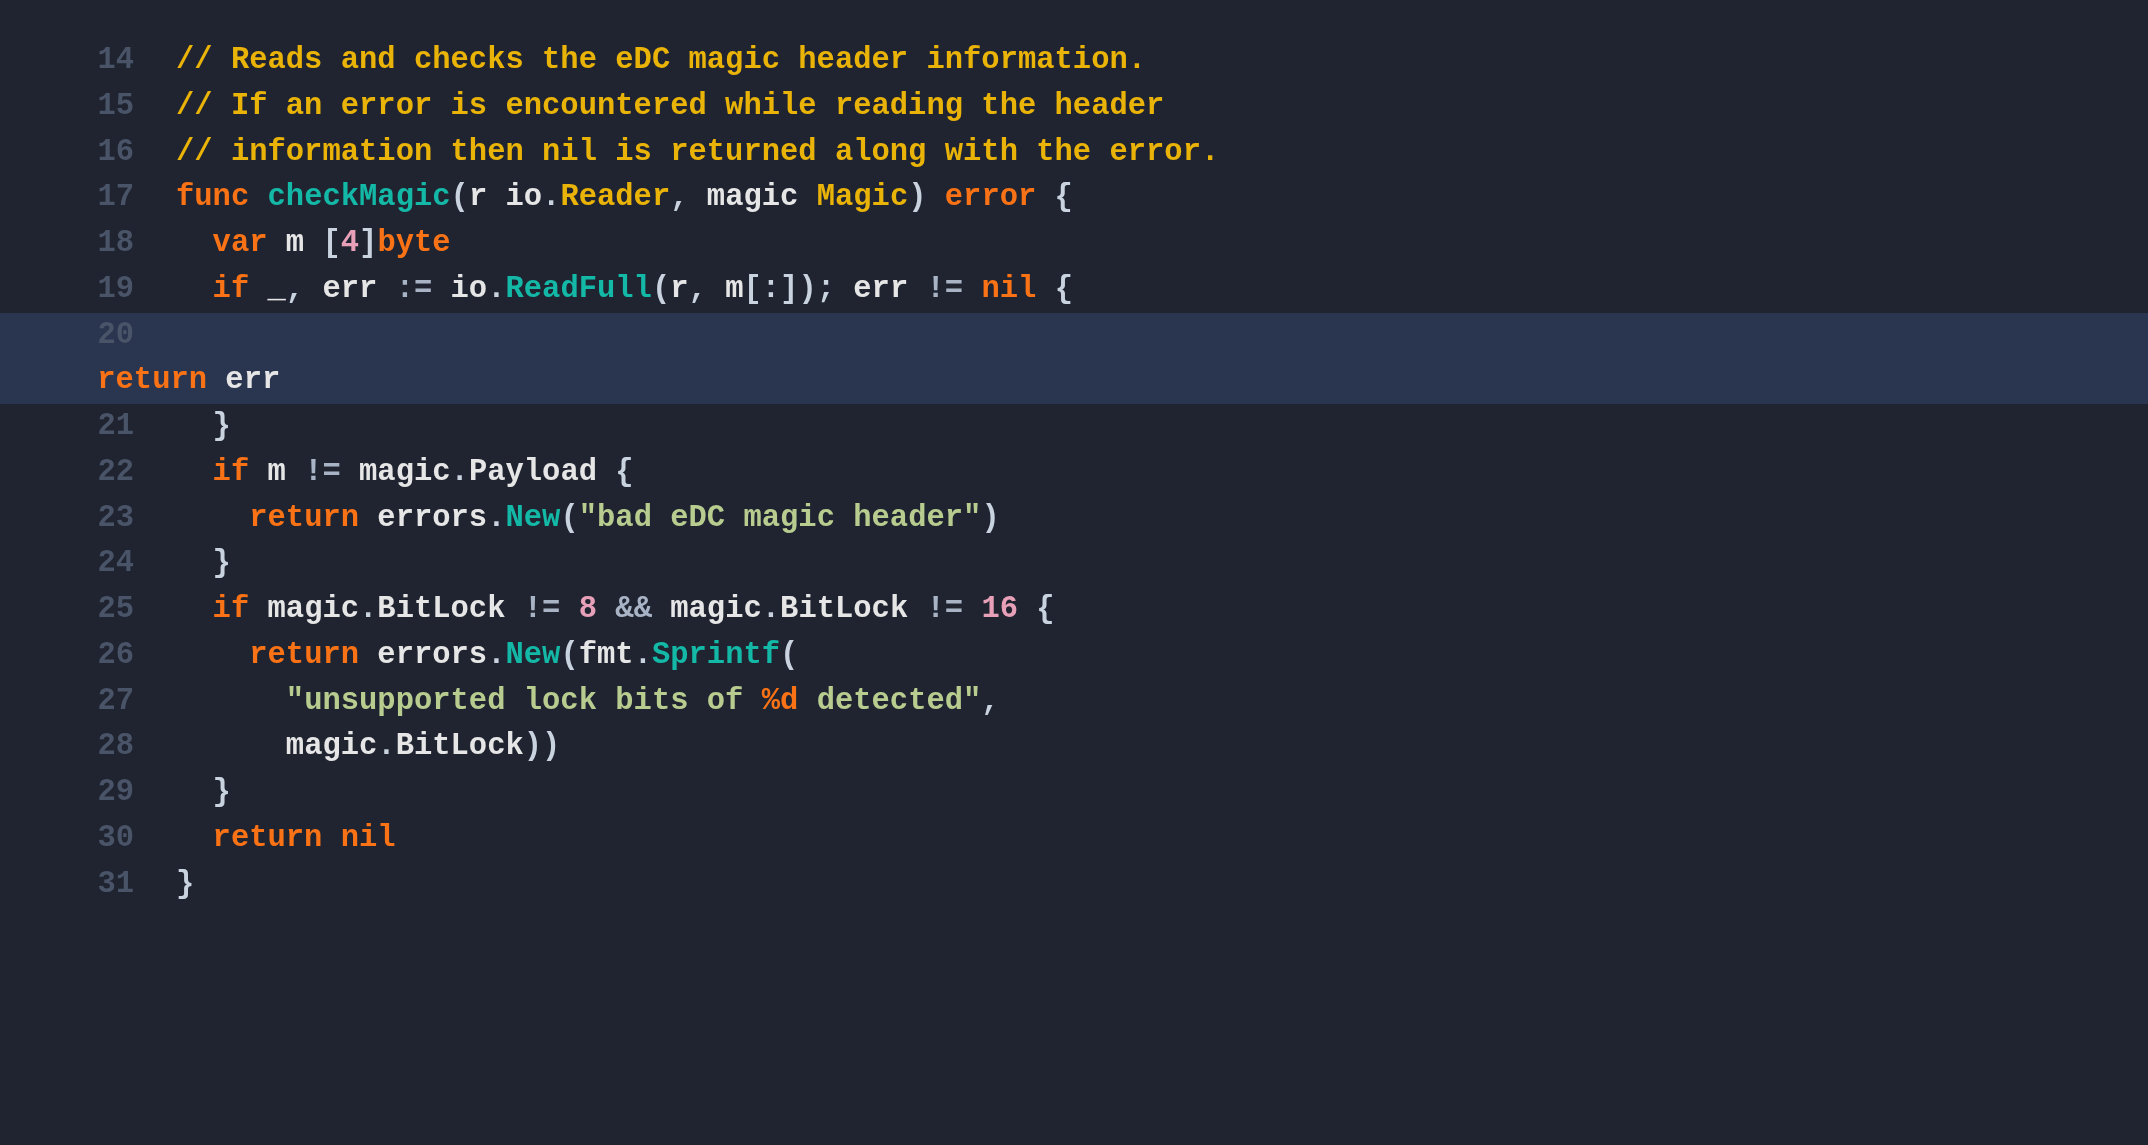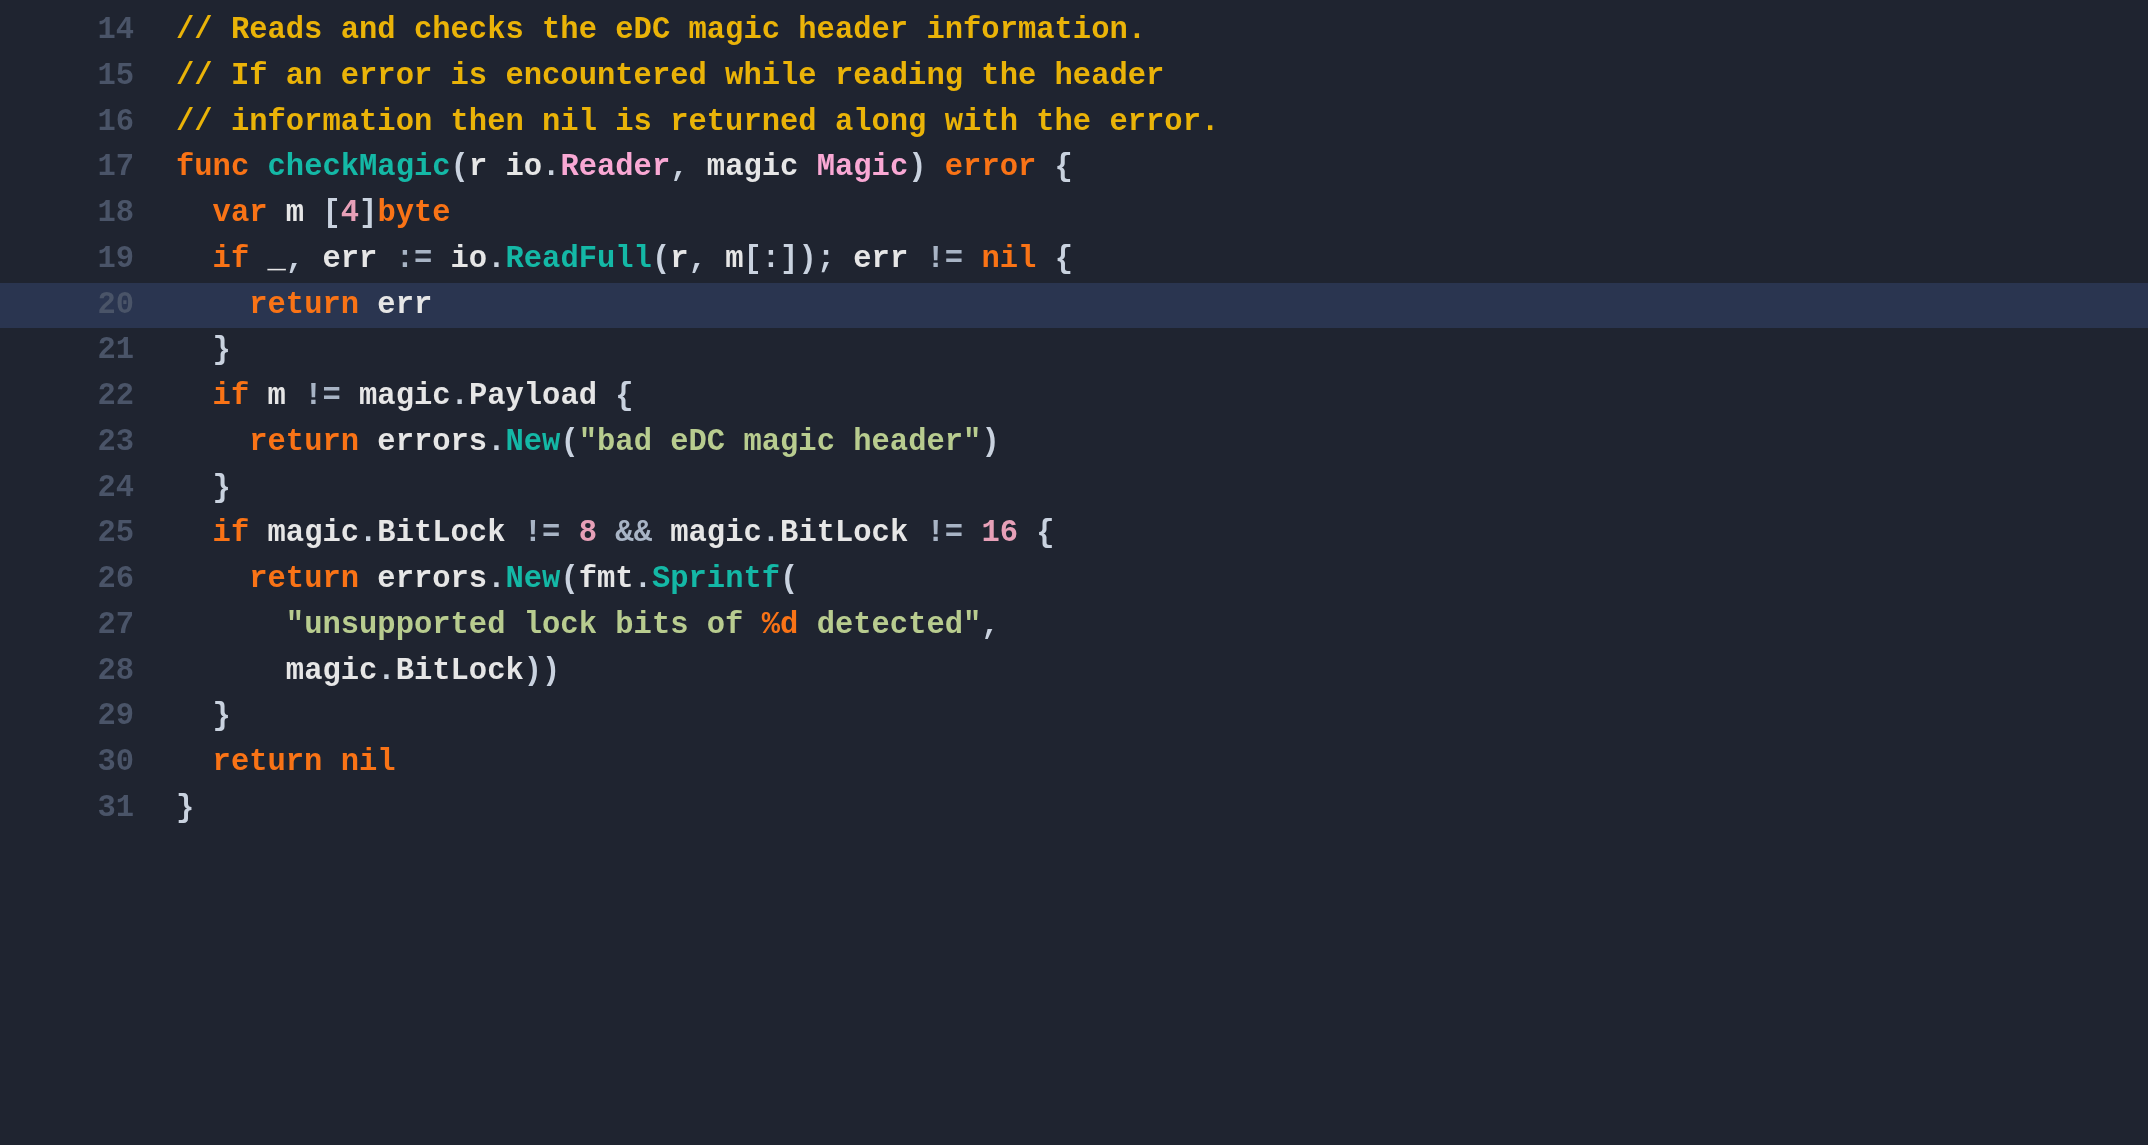--- a/index.html
+++ b/index.html
@@ -10,46 +10,48 @@
     overflow: hidden;
   }
   .editor {
     font-family: "SF Mono", ui-monospace, Menlo, Monaco, Consolas, "Liberation Mono", monospace;
     font-size: 30.5px;
     line-height: 1.5;
     font-weight: 600;
     letter-spacing: 0px;
     padding: 8px 0 40px 0;
     white-space: pre;
+    margin-top: 30px;
   }
   .line {
     display: flex;
     align-items: baseline;
     padding: 0 0 0 24px;
   }
   .line.hl {
     background: #2a3550;
+    flex-direction: column;
   }
   .ln {
     color: #4a5468;
     width: 110px;
     text-align: right;
     padding-right: 42px;
     user-select: none;
     flex: 0 0 auto;
     font-weight: 600;
   }
   .code {
     flex: 1 1 auto;
   }
   
   .c   { color: #eab308; }           
   .kw  { color: #f97316; }           
   .id  { color: #e6e6e6; }           
-  .ty  { color: #f9a8d4; }           
+  .ty  { color: #eab308; }           
   .call{ color: #14b8a6; }           
   .num { color: #e7a0b8; }           
   .str { color: #b8cc8f; }           
   .op  { color: #a8b4c5; }           
   .p   { color: #c9d2df; }
 </style>
 </head>
 <body>
 
 <div class="editor" id="editor"><div class="line"><span class="ln">14</span><span class="code"><span class="c">// Reads and checks the eDC magic header information.</span></span></div><div class="line"><span class="ln">15</span><span class="code"><span class="c">// If an error is encountered while reading the header</span></span></div><div class="line"><span class="ln">16</span><span class="code"><span class="c">// information then nil is returned along with the error.</span></span></div><div class="line"><span class="ln">17</span><span class="code"><span class="kw">func</span><span class="id"> </span><span class="call">checkMagic</span><span class="p">(</span><span class="id">r </span><span class="id">io</span><span class="p">.</span><span class="ty">Reader</span><span class="p">, </span><span class="id">magic </span><span class="ty">Magic</span><span class="p">) </span><span class="kw">error</span><span class="p"> {</span></span></div><div class="line"><span class="ln">18</span><span class="code"><span class="id">  </span><span class="kw">var</span><span class="id"> m </span><span class="p">[</span><span class="num">4</span><span class="p">]</span><span class="kw">byte</span></span></div><div class="line"><span class="ln">19</span><span class="code"><span class="id">  </span><span class="kw">if</span><span class="id"> _</span><span class="p">, </span><span class="id">err </span><span class="op">:=</span><span class="id"> io</span><span class="p">.</span><span class="call">ReadFull</span><span class="p">(</span><span class="id">r</span><span class="p">, </span><span class="id">m</span><span class="p">[:]); </span><span class="id">err </span><span class="op">!=</span><span class="id"> </span><span class="kw">nil</span><span class="p"> {</span></span></div><div class="line hl"><span class="ln">20</span><span class="code"><span class="id">    </span><span class="kw">return</span><span class="id"> err</span></span></div><div class="line"><span class="ln">21</span><span class="code"><span class="id">  </span><span class="p">}</span></span></div><div class="line"><span class="ln">22</span><span class="code"><span class="id">  </span><span class="kw">if</span><span class="id"> m </span><span class="op">!=</span><span class="id"> magic</span><span class="p">.</span><span class="id">Payload </span><span class="p">{</span></span></div><div class="line"><span class="ln">23</span><span class="code"><span class="id">    </span><span class="kw">return</span><span class="id"> errors</span><span class="p">.</span><span class="call">New</span><span class="p">(</span><span class="str">"bad eDC magic header"</span><span class="p">)</span></span></div><div class="line"><span class="ln">24</span><span class="code"><span class="id">  </span><span class="p">}</span></span></div><div class="line"><span class="ln">25</span><span class="code"><span class="id">  </span><span class="kw">if</span><span class="id"> magic</span><span class="p">.</span><span class="id">BitLock </span><span class="op">!=</span><span class="id"> </span><span class="num">8</span><span class="id"> </span><span class="op">&amp;&amp;</span><span class="id"> magic</span><span class="p">.</span><span class="id">BitLock </span><span class="op">!=</span><span class="id"> </span><span class="num">16</span><span class="p"> {</span></span></div><div class="line"><span class="ln">26</span><span class="code"><span class="id">    </span><span class="kw">return</span><span class="id"> errors</span><span class="p">.</span><span class="call">New</span><span class="p">(</span><span class="id">fmt</span><span class="p">.</span><span class="call">Sprintf</span><span class="p">(</span></span></div><div class="line"><span class="ln">27</span><span class="code"><span class="id">      </span><span class="str">"unsupported lock bits of </span><span class="kw">%d</span><span class="str"> detected"</span><span class="p">,</span></span></div><div class="line"><span class="ln">28</span><span class="code"><span class="id">      </span><span class="id">magic</span><span class="p">.</span><span class="id">BitLock</span><span class="p">))</span></span></div><div class="line"><span class="ln">29</span><span class="code"><span class="id">  </span><span class="p">}</span></span></div><div class="line"><span class="ln">30</span><span class="code"><span class="id">  </span><span class="kw">return</span><span class="id"> </span><span class="kw">nil</span></span></div><div class="line"><span class="ln">31</span><span class="code"><span class="p">}</span></span></div></div>

